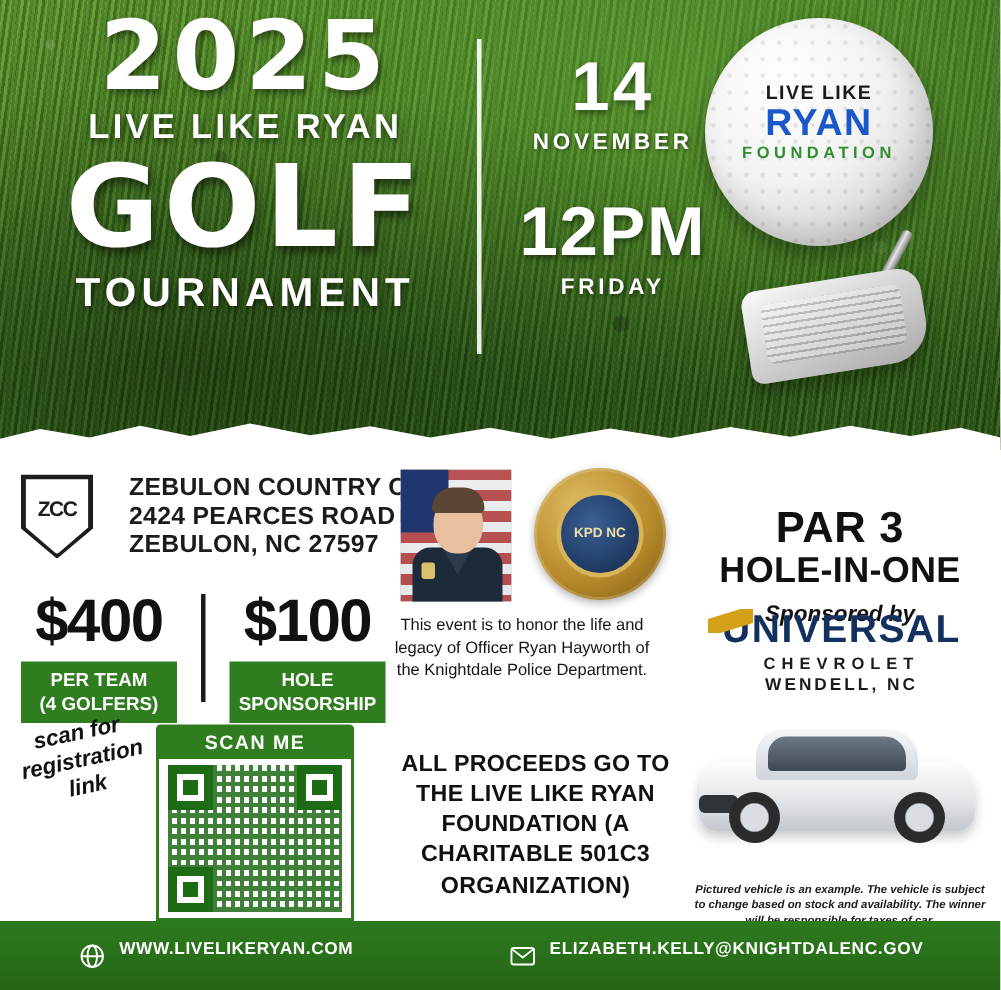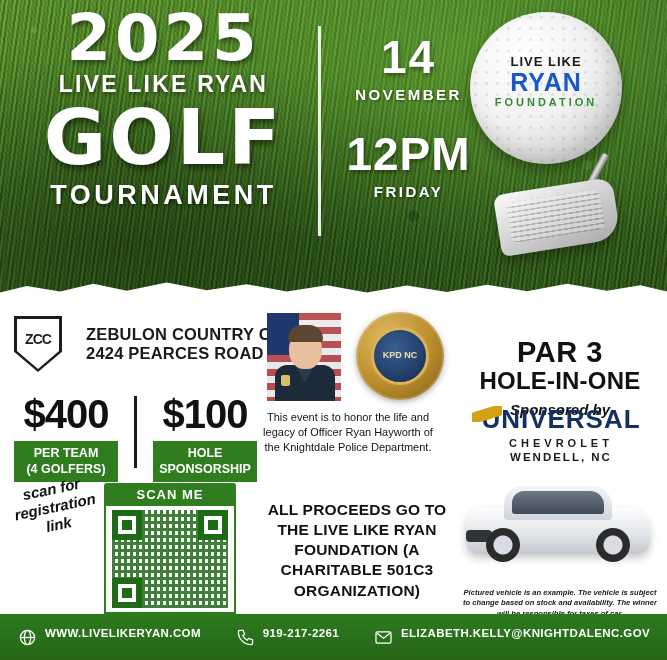--- a/index.html
+++ b/index.html
@@ -320,20 +320,21 @@
   </div>
 </div>
 
 <div class="venue">
   <div class="crest">
     <div class="crest-inner">ZCC</div>
   </div>
   <div class="venue-lines">
     <div>ZEBULON COUNTRY CLUB</div>
     <div>2424 PEARCES ROAD</div>
+    <div>ZEBULON, NC 27597</div>
   </div>
 </div>
 
 <div class="prices">
   <div class="price-col">
     <div class="price-amt">$400</div>
     <div class="price-tag">
       <div>PER TEAM</div>
       <div>(4 GOLFERS)</div>
     </div>
@@ -408,27 +409,19 @@
           <circle cx="12" cy="12" r="9"></circle>
           <ellipse cx="12" cy="12" rx="4" ry="9"></ellipse>
           <line x1="3" y1="12" x2="21" y2="12"></line>
         </svg>
     </span>
     <span>WWW.LIVELIKERYAN.COM</span>
   </div>
   <div class="f-item">
     <span class="f-icon">
       <svg viewBox="0 0 24 24">
-          <path d="M5 3h4l2 5-2.5 1.5a12 12 0 0 0 6 6L16 13l5 2v4a2 2 0 0 1-2 2A16 16 0 0 1 3 5a2 2 0 0 1 2-2z"></path>
-        </svg>
-    </span>
-    <span>919-217-2261</span>
-  </div>
-  <div class="f-item">
-    <span class="f-icon">
-      <svg viewBox="0 0 24 24">
           <rect x="2.5" y="5" width="19" height="14" rx="2"></rect>
           <path d="M3 6l9 7 9-7"></path>
         </svg>
     </span>
     <span>ELIZABETH.KELLY@KNIGHTDALENC.GOV</span>
   </div>
 </div>
 
 </body></html>

